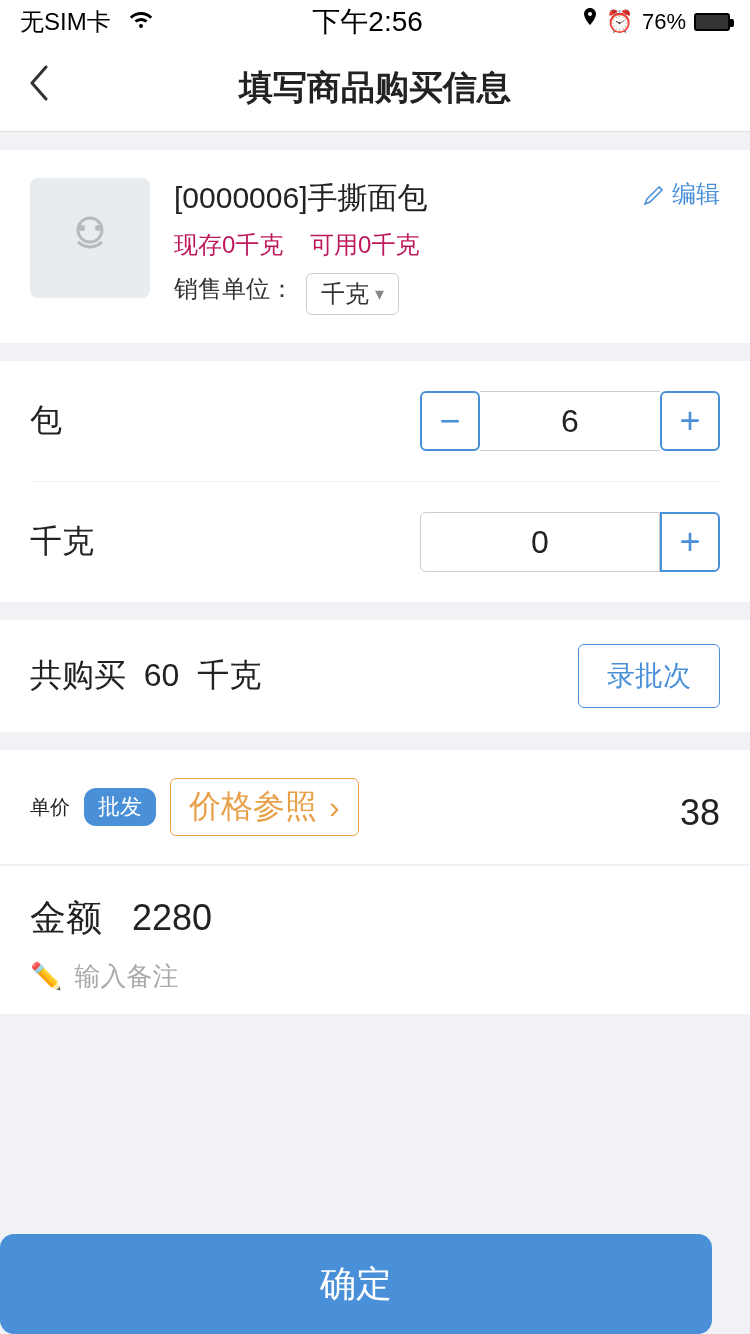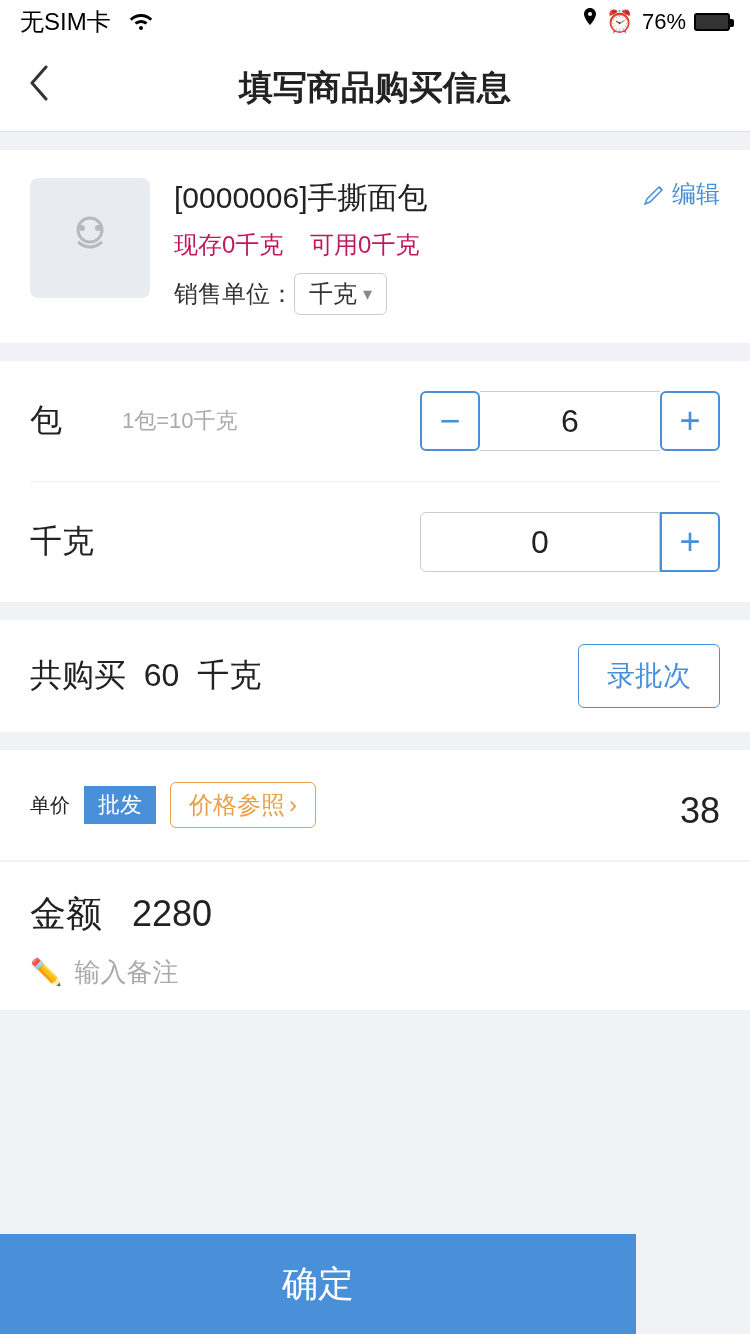--- a/index.html
+++ b/index.html
@@ -17,21 +17,21 @@
       width: 750px;
       height: 44px;
       background: #fff;
       display: flex;
       align-items: center;
       justify-content: space-between;
       padding: 0 20px;
       font-size: 24px;
       color: #000;
     }
-    .status-left { display: flex; align-items: center; gap: 16px; }
+    .status-left { display: flex; gap: 16px; }
     .status-center { font-size: 28px; font-weight: 500; }
     .status-right { display: flex; align-items: center; gap: 8px; font-size: 22px; }
     .battery-icon {
       display: inline-block;
       width: 36px; height: 18px;
       border: 2px solid #000;
       border-radius: 3px;
       position: relative;
       background: #333;
     }
@@ -101,21 +101,22 @@
     }
     .product-stock {
       font-size: 24px;
       color: #be185d;
       margin-bottom: 12px;
     }
     .product-unit {
       font-size: 24px;
       color: #333;
       display: flex;
-      align-items: center;
+      align-items: flex-start;
+      gap: 12px;
     }
     .unit-selector {
       display: flex;
       align-items: center;
       border: 1px solid #ccc;
       border-radius: 6px;
       padding: 4px 14px;
       font-size: 24px;
       color: #333;
       background: #fff;
@@ -244,33 +245,33 @@
     .price-label {
       font-size: 20px;
       color: #222;
       margin-right: 14px;
     }
     .price-tag {
       background: #4a90d9;
       color: #fff;
       font-size: 22px;
       padding: 4px 14px;
-      border-radius: 0;
+      border-radius: 12px;
       margin-right: 14px;
     }
     .price-ref-btn {
       border: 1.5px solid #e8a04a;
       color: #e8a04a;
-      font-size: 24px;
+      font-size: 32px;
       padding: 6px 18px;
       border-radius: 6px;
       background: #fff;
       display: flex;
       align-items: center;
-      gap: 4px;
+      gap: 12px;
       cursor: pointer;
     }
     .price-value {
       margin-left: auto;
       font-size: 36px;
       color: #222;
       font-weight: 400;
       margin-top: 12px;
     }
 
@@ -299,46 +300,48 @@
       background: #f0f2f5;
       flex: 1;
       min-height: 280px;
     }
 
     
     .bottom-bar {
       position: fixed;
       bottom: 0;
       left: 0;
-      width: 636px;
+      width: 712px;
       height: 100px;
       background: #4a90d9;
       display: flex;
       align-items: center;
       justify-content: center;
       cursor: pointer;
+      border-radius: 14px;
     }
     .confirm-btn-text {
       font-size: 36px;
       color: #fff;
       font-weight: 500;
     }
   </style>
 </head>
 <body>
 
 <div class="status-bar">
   <div class="status-left">
     <span>无SIM卡</span>
     <span>
       <svg width="28" height="22" viewBox="0 0 28 22">
           <path d="M14 18a2 2 0 110 4 2 2 0 010-4zm0-6c2.5 0 4.8 1 6.5 2.6l-2 2A7 7 0 0014 15a7 7 0 00-4.5 1.6l-2-2A9.9 9.9 0 0114 12zm0-6c4.4 0 8.3 1.8 11.2 4.7l-2 2A12.9 12.9 0 0014 9a12.9 12.9 0 00-9.2 3.7l-2-2A15.9 15.9 0 0114 6z" fill="#000"></path>
         </svg>
     </span>
   </div>
+  <div class="status-center">下午2:56</div>
   <div class="status-right">
     <span>
       <svg width="18" height="22" viewBox="0 0 18 22">
           <path d="M9 0C5.7 0 3 2.7 3 6c0 4.5 6 11 6 11s6-6.5 6-11c0-3.3-2.7-6-6-6zm0 8a2 2 0 110-4 2 2 0 010 4z" fill="#000"></path>
         </svg>
     </span>
     <span>⏰</span>
     <span>76%</span>
     <span class="battery-icon"></span>
   </div>
@@ -382,21 +385,20 @@
         <path d="M3 16L1 21l5-2L18 7l-3-3L3 16z" stroke="#4a90d9" stroke-width="1.5" fill="none"></path>
         <path d="M15 4l3 3" stroke="#4a90d9" stroke-width="1.5"></path>
       </svg>
     <span>编辑</span>
   </div>
 </div>
 
 <div class="section">
   <div class="section-row">
     <span class="row-label">包</span>
-    <span class="row-hint">1包=10千克</span>
     <div class="qty-control">
       <div class="qty-btn">
         <span>−</span>
       </div>
       <input class="qty-input" type="text" value="6" style="">
       <div class="qty-btn">
         <span>+</span>
       </div>
     </div>
   </div>

